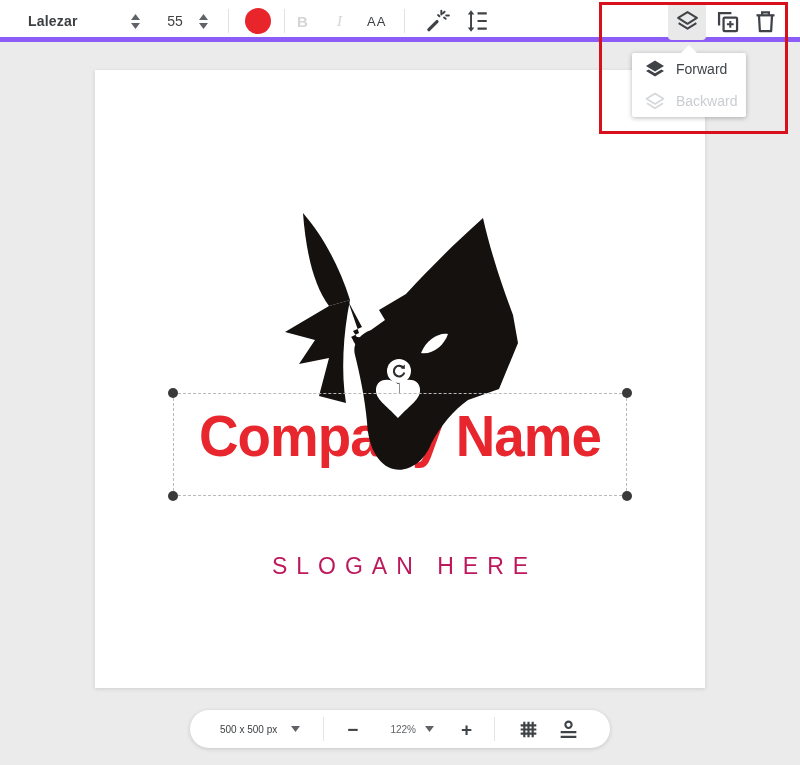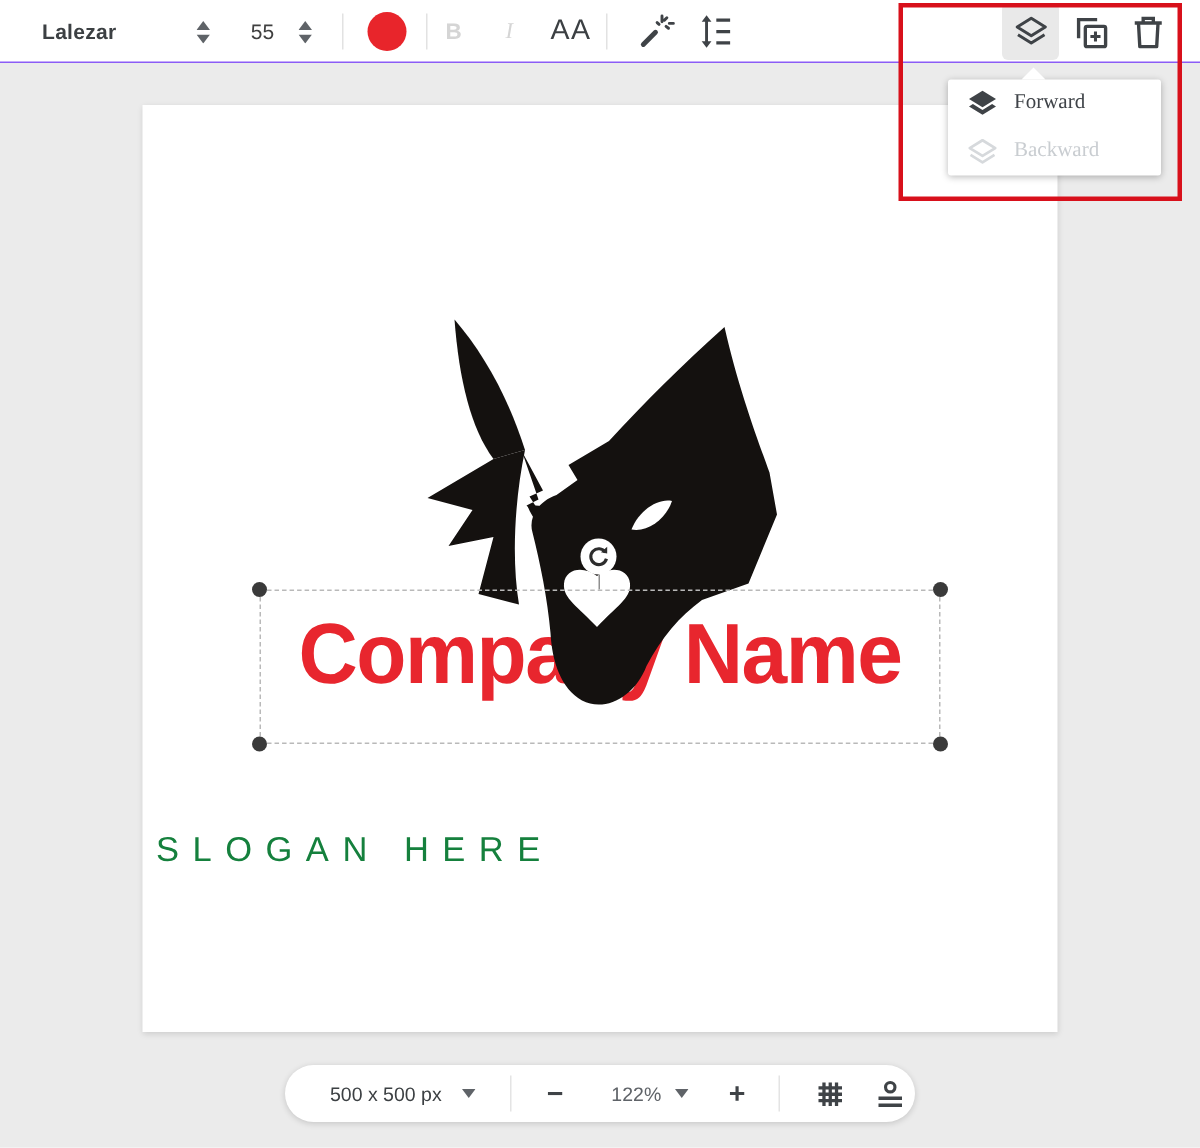--- a/index.html
+++ b/index.html
@@ -2,82 +2,82 @@
 <html><head>
 <meta charset="utf-8">
 <style>
   * { margin:0; padding:0; box-sizing:border-box; }
   html,body { width:800px; height:765px; }
   body { font-family:"Liberation Sans", sans-serif; background:#ebebeb; overflow:hidden; }
   #app { position:relative; width:800px; height:765px; background:#ebebeb; }
 
   
   .toolbar { position:absolute; left:0; top:0; width:800px; height:42px;
-             background:#ffffff; border-bottom:1px solid #8b5cf6; z-index:10; }
+             background:#ffffff; border-bottom:5px solid #8b5cf6; z-index:10; }
   .tb-item { position:absolute; top:0; height:42px; display:flex; align-items:center; }
   .font-name { left:28px; font-size:14px; font-weight:bold; color:#3c4043; letter-spacing:.2px; cursor:pointer; }
   .stepper { flex-direction:column; justify-content:center; gap:3px; cursor:pointer; }
   .stepper svg { display:block; }
   .size-value { left:158px; width:34px; justify-content:center; font-size:14px; color:#404040; }
   .tb-divider { position:absolute; top:9px; width:1px; height:24px; background:#e2e2e2; }
   .color-swatch { position:absolute; left:245px; top:8px; width:26px; height:26px; border-radius:50%; cursor:pointer; }
   .style-btn { font-size:15px; cursor:pointer; }
   .disabled-btn { color:#d5d5d5; }
   .italic-glyph { font-family:"Liberation Serif", serif; font-style:italic; }
-  .case-btn { color:#3c4043; letter-spacing:1px; font-size:19px; }
+  .case-btn { color:#3c4043; letter-spacing:1px; font-size:13px; }
   .icon-btn { cursor:pointer; justify-content:center; }
 
   .layers-btn { position:absolute; left:668px; top:2px; width:38px; height:38px;
                 background:#e9e9e9; border-radius:4px; display:flex; align-items:center;
                 justify-content:center; cursor:pointer; }
 
   
-  .layer-menu { position:absolute; left:632px; top:53px; width:142px; height:64px;
+  .layer-menu { position:absolute; left:632px; top:53px; width:114px; height:64px;
                 background:#ffffff; border-radius:2px; z-index:11;
-                box-shadow:0 1px 5px rgba(0,0,0,.28);font-family:Liberation Serif, serif; }
+                box-shadow:0 1px 5px rgba(0,0,0,.28); }
   .layer-menu .notch { position:absolute; left:49px; top:-8px; width:0; height:0;
                 border-left:8px solid transparent; border-right:8px solid transparent;
                 border-bottom:8px solid #ffffff; }
   .menu-row { height:32px; display:flex; align-items:center; padding-left:13px; gap:11px; cursor:pointer; }
   .menu-row .lbl { font-size:14px; color:#3f4348; }
   .menu-row.is-disabled { cursor:default; }
   .menu-row.is-disabled .lbl { color:#c9cdd1; }
 
   
   .annotation-rect { position:absolute; left:599px; top:2px; width:189px; height:132px;
                      border:3px solid #d8101b; z-index:12; pointer-events:none; }
 
   
   .canvas-card { position:absolute; left:95px; top:70px; width:610px; height:618px;
                  background:#ffffff; box-shadow:0 1px 4px rgba(0,0,0,.13); z-index:1; }
 
   .company-name { position:absolute; left:95px; top:403px; width:610px; text-align:center;
                   font-size:57px; font-weight:bold; letter-spacing:-1px; z-index:2;
                   transform:scaleX(.96); }
-  .slogan { position:absolute; left:95px; top:553px; width:610px; text-align:left;
-            font-size:23px; letter-spacing:9px; color:#15803d; text-indent:9px; z-index:2; }
+  .slogan { position:absolute; left:95px; top:553px; width:610px; text-align:center;
+            font-size:23px; letter-spacing:9px; color:#be185d; text-indent:9px; z-index:2; }
 
   .logo-svg { position:absolute; left:282px; top:203px; z-index:3; }
 
   
   .selection-box { position:absolute; left:173px; top:393px; width:454px; height:103px;
                    border:1px dashed #b9b9b9; z-index:4; cursor:move; }
   .handle { position:absolute; width:10px; height:10px; border-radius:50%; background:#3a3a3a; z-index:5; cursor:pointer; }
   .rotate-handle { position:absolute; left:387px; top:359px; width:24px; height:24px;
                    border-radius:50%; background:#ffffff; z-index:5; cursor:pointer;
                    display:flex; align-items:center; justify-content:center; }
   .rotate-stem { position:absolute; left:399px; top:383px; width:1px; height:10px; background:#8f8f8f; z-index:4; }
 
   
   .bottom-bar { position:absolute; left:190px; top:710px; width:420px; height:38px;
                 background:#ffffff; border-radius:19px; z-index:10;
                 box-shadow:0 1px 4px rgba(0,0,0,.16);
                 display:flex; align-items:center; }
   .bb-item { display:flex; align-items:center; cursor:pointer; }
-  .bb-label { font-size:13px; color:#3c4043; }
+  .bb-label { font-size:10px; color:#3c4043; }
   .bb-divider { width:1px; height:24px; background:#e4e4e4; }
   .bb-step { font-size:19px; color:#3f4347; font-weight:bold; line-height:1; }
 </style>
 </head>
 <body>
 
 <div id="app">
 
   <div class="toolbar">
     <div class="tb-item font-name">Lalezar</div>

